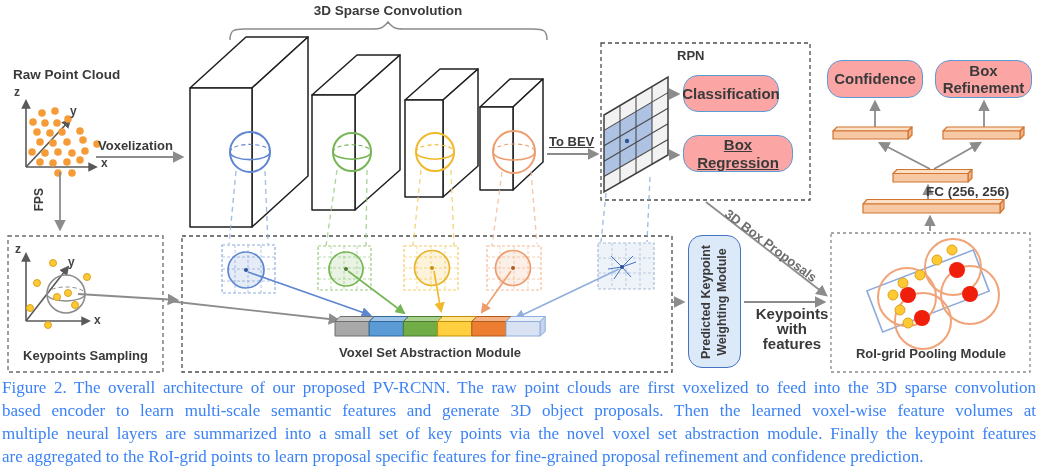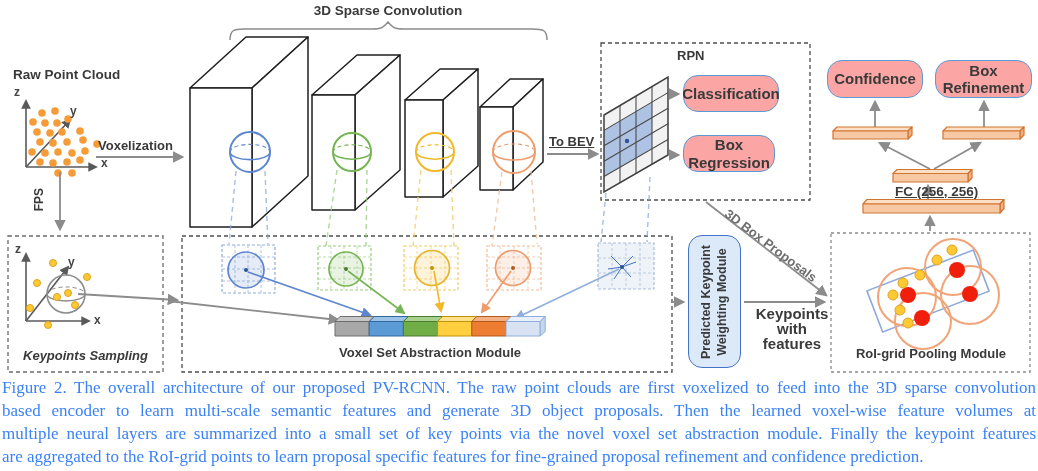--- a/index.html
+++ b/index.html
@@ -371,33 +371,33 @@
 <div class="lbl" style="left:13px;top:68px;font-size:13.5px;">Raw Point Cloud</div>
 <div class="lbl axis" style="left:14px;top:86px;">z</div>
 <div class="lbl axis" style="left:70px;top:105px;">y</div>
 <div class="lbl axis" style="left:101px;top:157px;">x</div>
 <div class="lbl" style="left:98px;top:139px;">Voxelization</div>
 <div class="lbl rot center" style="left:10px;top:193px;width:60px;font-size:12px;">FPS</div>
 <div class="lbl center" style="left:288px;top:4px;width:200px;font-size:13.5px;">3D Sparse Convolution</div>
 <div class="lbl" style="left:549px;top:135px;text-decoration:underline;">To BEV</div>
 <div class="lbl" style="left:677px;top:49px;">RPN</div>
 <div class="lbl center" style="left:330px;top:346px;width:200px;">Voxel Set Abstraction Module</div>
-<div class="lbl center" style="left:8px;top:349px;width:155px;font-style:italic;">Keypoints Sampling</div>
+<div class="lbl center" style="left:8px;top:349px;width:155px;">Keypoints Sampling</div>
 <div class="lbl axis" style="left:15px;top:243px;">z</div>
 <div class="lbl axis" style="left:68px;top:256px;">y</div>
 <div class="lbl axis" style="left:94px;top:314px;">x</div>
-<div class="lbl" style="left:895px;top:185px;font-size:13.5px;text-decoration:underline;">FC (256, 256)</div>
+<div class="lbl" style="left:926px;top:185px;font-size:13.5px;">FC (256, 256)</div>
 <div class="lbl center diag" style="left:703px;top:239px;width:135px;">3D Box Proposals</div>
 <div class="lbl center" style="left:748px;top:306px;width:88px;font-size:15px;line-height:15px;">Keypoints with features</div>
 <div class="lbl center" style="left:841px;top:347px;width:180px;">RoI-grid Pooling Module</div>
 
 <div class="bluebox" style="left:683px;top:75px;width:96px;height:37px;">
       <span>Classification</span>
     </div>
-<div class="bluebox" style="left:683px;top:135px;width:92px;height:37px;padding:0 21px;">
+<div class="bluebox" style="left:683px;top:135px;width:110px;height:37px;padding:0 21px;text-decoration:underline;">
       <span>Box Regression</span>
     </div>
 <div class="bluebox" style="left:827px;top:60px;width:96px;height:38px;">
       <span>Confidence</span>
     </div>
 <div class="bluebox" style="left:935px;top:60px;width:97px;height:38px;padding:0 8px;">
       <span>Box Refinement</span>
     </div>
 
 <div class="pkwbox">

